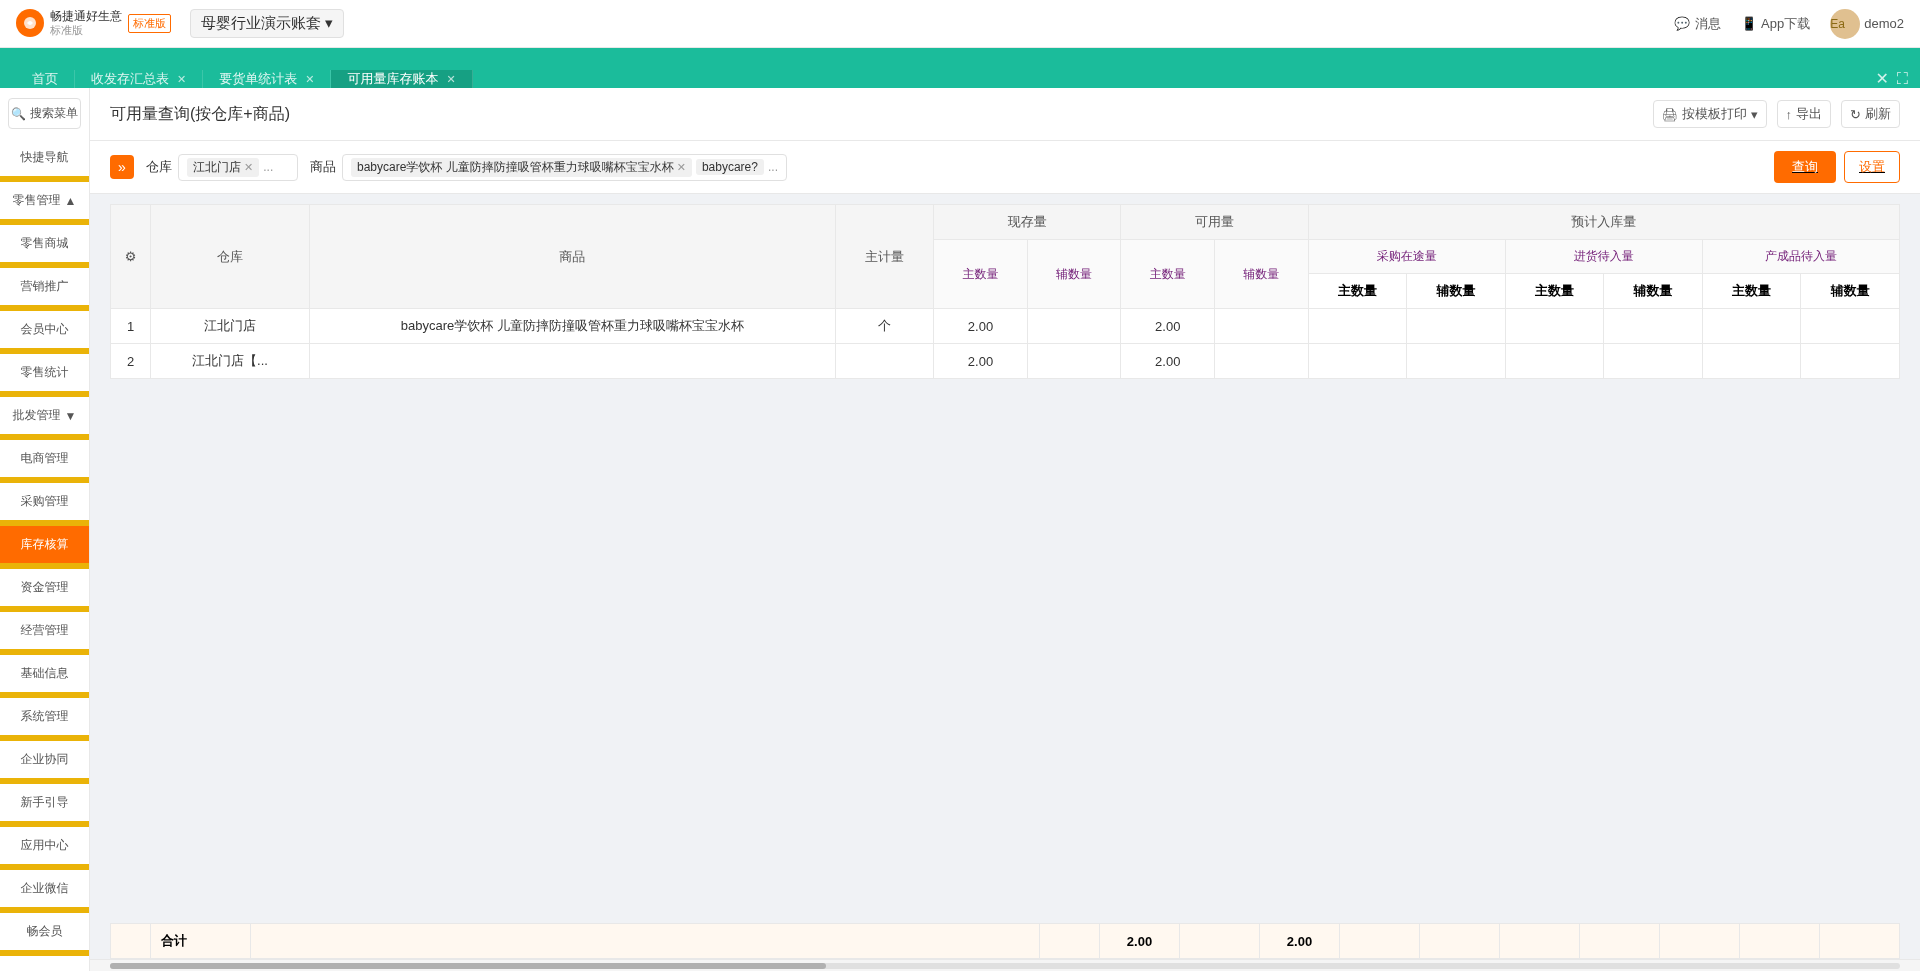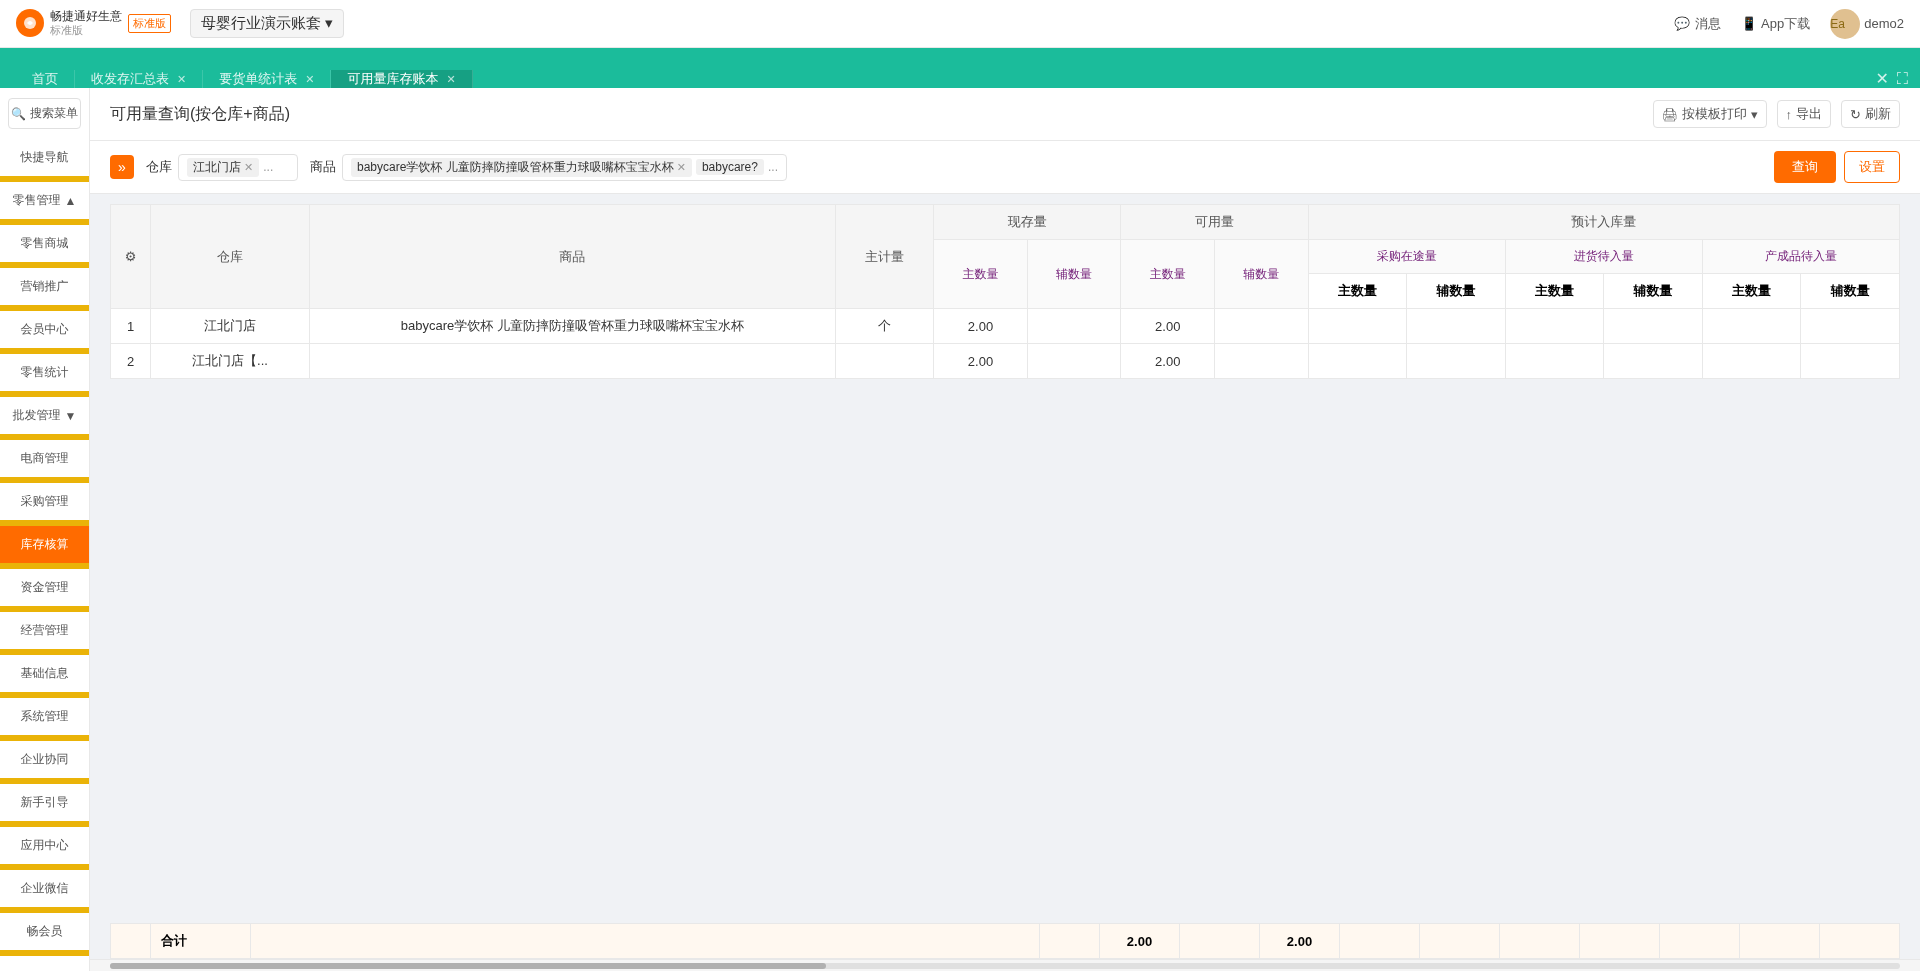--- a/index.html
+++ b/index.html
@@ -111,21 +111,21 @@
       display: flex; align-items: center; gap: 4px; flex-wrap: wrap;
       border: 1px solid #e0e0e0; border-radius: 4px; padding: 3px 8px; min-width: 120px;
       background: #fff;
     }
     .filter-tag {
       background: #f0f0f0; border-radius: 3px; padding: 1px 6px; font-size: 12px;
       color: #333; display: flex; align-items: center; gap: 3px;
     }
     .filter-tag .remove { color: #999; cursor: pointer; font-size: 11px; }
     .filter-ellipsis { color: #999; font-size: 12px; cursor: pointer; }
-    .filter-right { margin-left: auto; display: flex; gap: 8px; }
+    .filter-right { margin-left: auto; display: flex; gap: 8px; text-decoration: underline; }
     .btn-query {
       background: #ff6b00; color: #fff; border: none; padding: 6px 18px;
       border-radius: 4px; cursor: pointer; font-size: 13px;
     }
     .btn-settings {
       background: #fff; color: #ff6b00; border: 1px solid #ff6b00; padding: 6px 14px;
       border-radius: 4px; cursor: pointer; font-size: 13px;
     }
 
     

